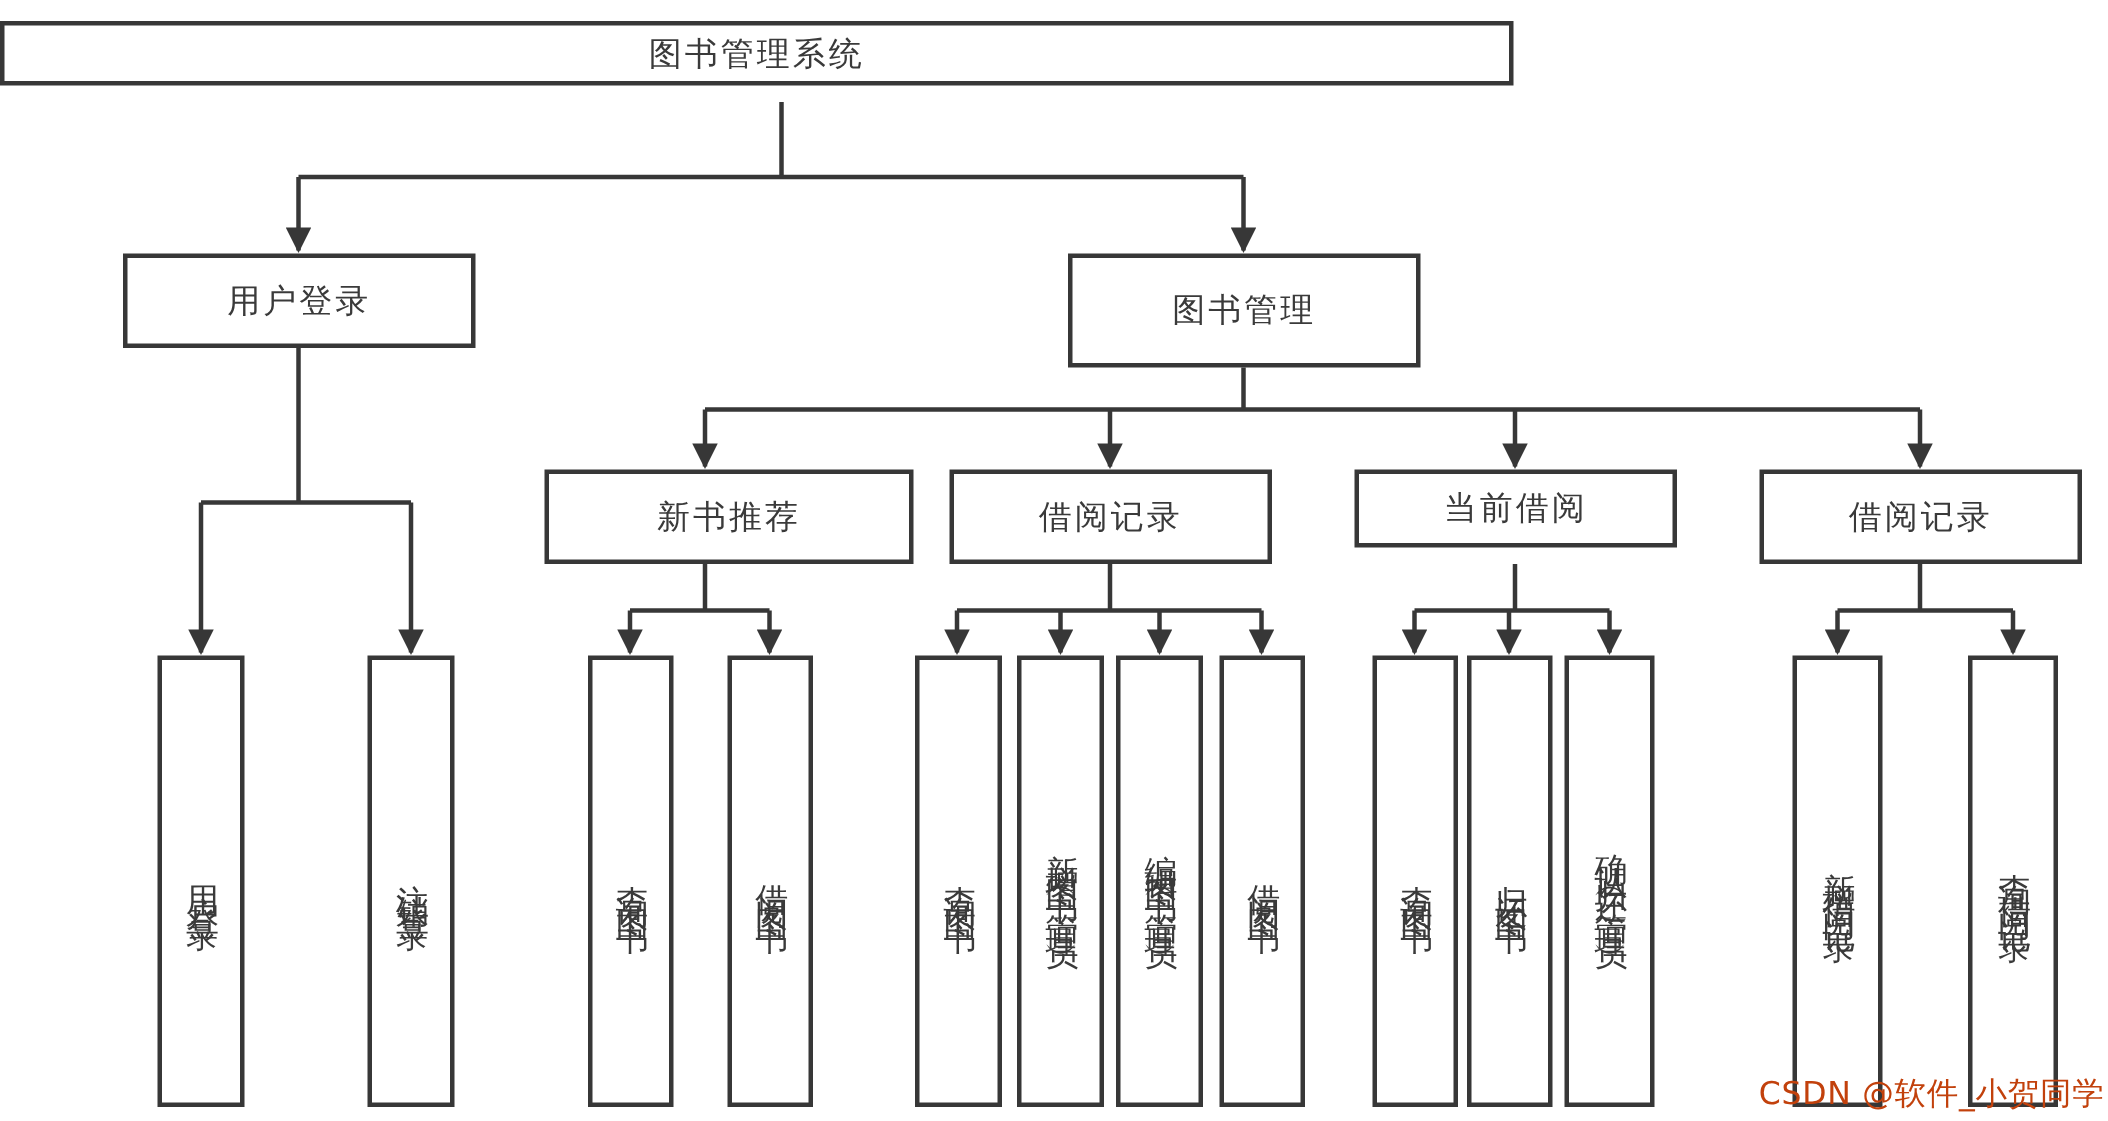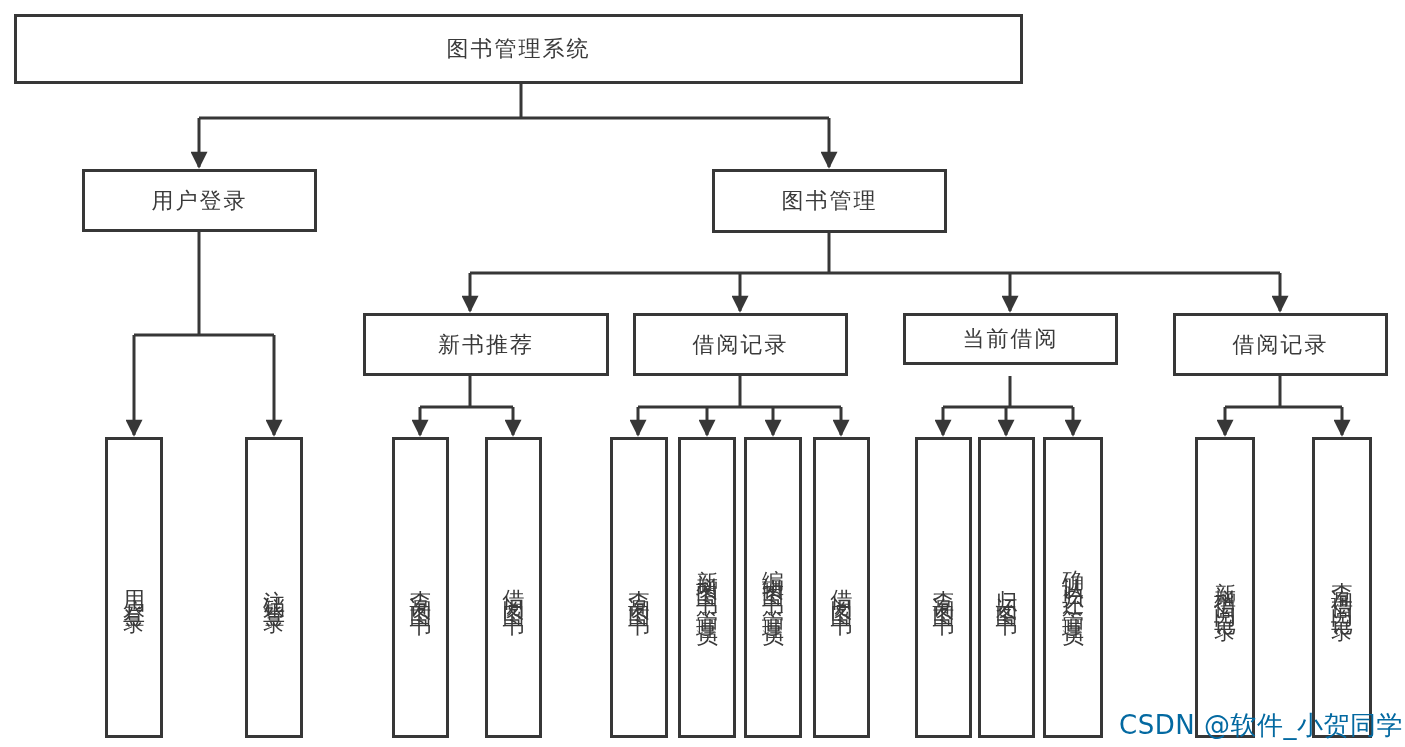--- a/index.html
+++ b/index.html
@@ -27,22 +27,22 @@
   .vbox{
     font-size:22px;
     line-height:1;
     letter-spacing:8px;
     writing-mode:vertical-rl;
     text-orientation:mixed;
   }
   .watermark{
     position:absolute;
     right:2px;bottom:4px;
-    font-size:26px;
-    color:#0369a1;
+    font-size:21px;
+    color:#c2410c;
     letter-spacing:0.5px;
     white-space:nowrap;
   }
 </style>
 </head>
 <body>
 
 <div id="canvas">
 
   <svg id="connectors" viewBox="0 0 1405 747" xmlns="http://www.w3.org/2000/svg">
@@ -88,24 +88,24 @@
       <path d="M1006,407 V435" marker-end="url(#arw)"></path>
       <path d="M1073,407 V435" marker-end="url(#arw)"></path>
 
       <path d="M1280,376 V407"></path>
       <path d="M1225,407 H1342"></path>
       <path d="M1225,407 V435" marker-end="url(#arw)"></path>
       <path d="M1342,407 V435" marker-end="url(#arw)"></path>
     </g>
   </svg>
 
-  <div class="node hbox" style="left:14px;top:14px;width:1009px;height:70px;">图书管理系统</div>
+  <div class="node hbox" style="left:0;top:14px;width:1009px;height:43px;">图书管理系统</div>
 
   <div class="node hbox" style="left:82px;top:169px;width:235px;height:63px;">用户登录</div>
-  <div class="node hbox" style="left:712px;top:169px;width:235px;height:64px;">图书管理</div>
+  <div class="node hbox" style="left:712px;top:169px;width:235px;height:76px;">图书管理</div>
 
   <div class="node hbox" style="left:363px;top:313px;width:246px;height:63px;">新书推荐</div>
   <div class="node hbox" style="left:633px;top:313px;width:215px;height:63px;">借阅记录</div>
   <div class="node hbox" style="left:903px;top:313px;width:215px;height:52px;">当前借阅</div>
   <div class="node hbox" style="left:1173px;top:313px;width:215px;height:63px;">借阅记录</div>
 
   <div class="node vbox" style="left:105px;top:437px;width:58px;height:301px;">用户登录</div>
   <div class="node vbox" style="left:245px;top:437px;width:58px;height:301px;">注销登录</div>
 
   <div class="node vbox" style="left:392px;top:437px;width:57px;height:301px;">查询图书</div>

